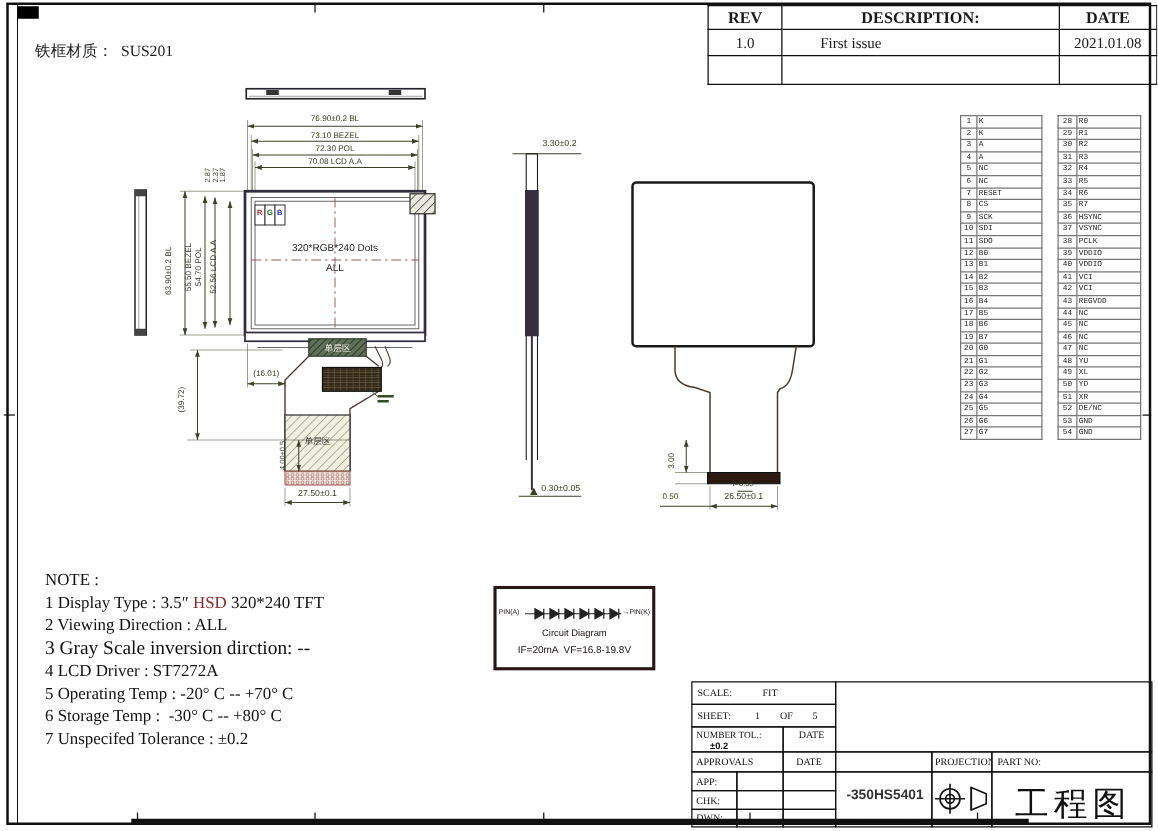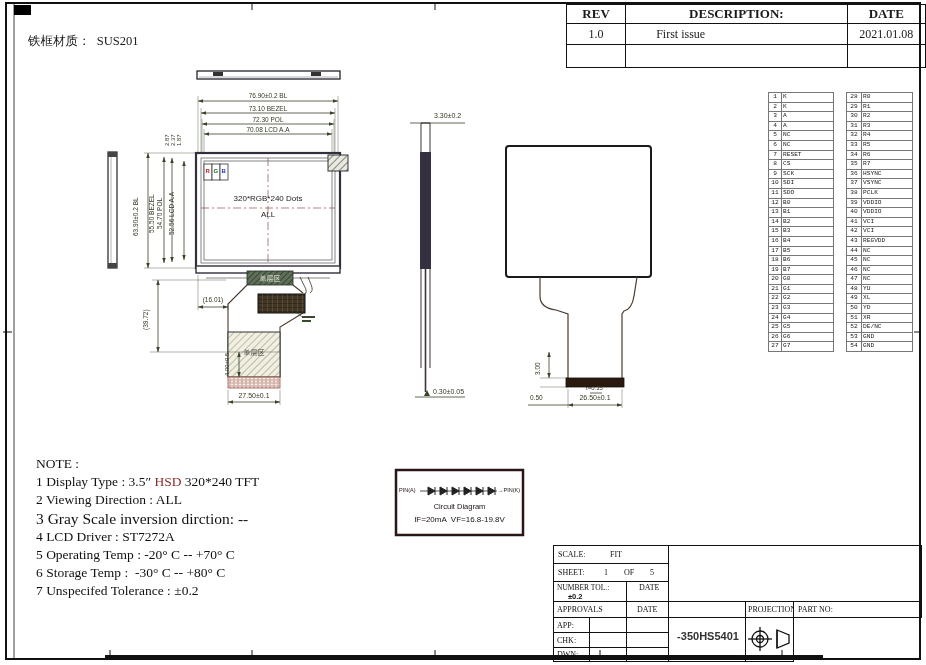--- a/index.html
+++ b/index.html
@@ -588,14 +588,17 @@
         <g stroke="#111" fill="none" stroke-width="1.3">
           <circle cx="14" cy="21" r="8"></circle>
             <circle cx="14" cy="21" r="3.5"></circle>
           <line x1="2" y1="21" x2="26" y2="21"></line>
             <line x1="14" y1="9" x2="14" y2="33"></line>
           <path d="M31,12 L43,17 L43,25 L31,30 z"></path>
             <line x1="31" y1="12" x2="31" y2="30"></line>
         </g>
       </svg>
     </div>
+    <div class="tb" style="left:240px;top:72px;width:129px;height:45px;">
+      <span class="lbl" style="left:0;top:7px;width:129px;text-align:center;font-size:27px;letter-spacing:4px;">工程图</span>
+    </div>
   </div>
 </div>
 
 </body></html>

